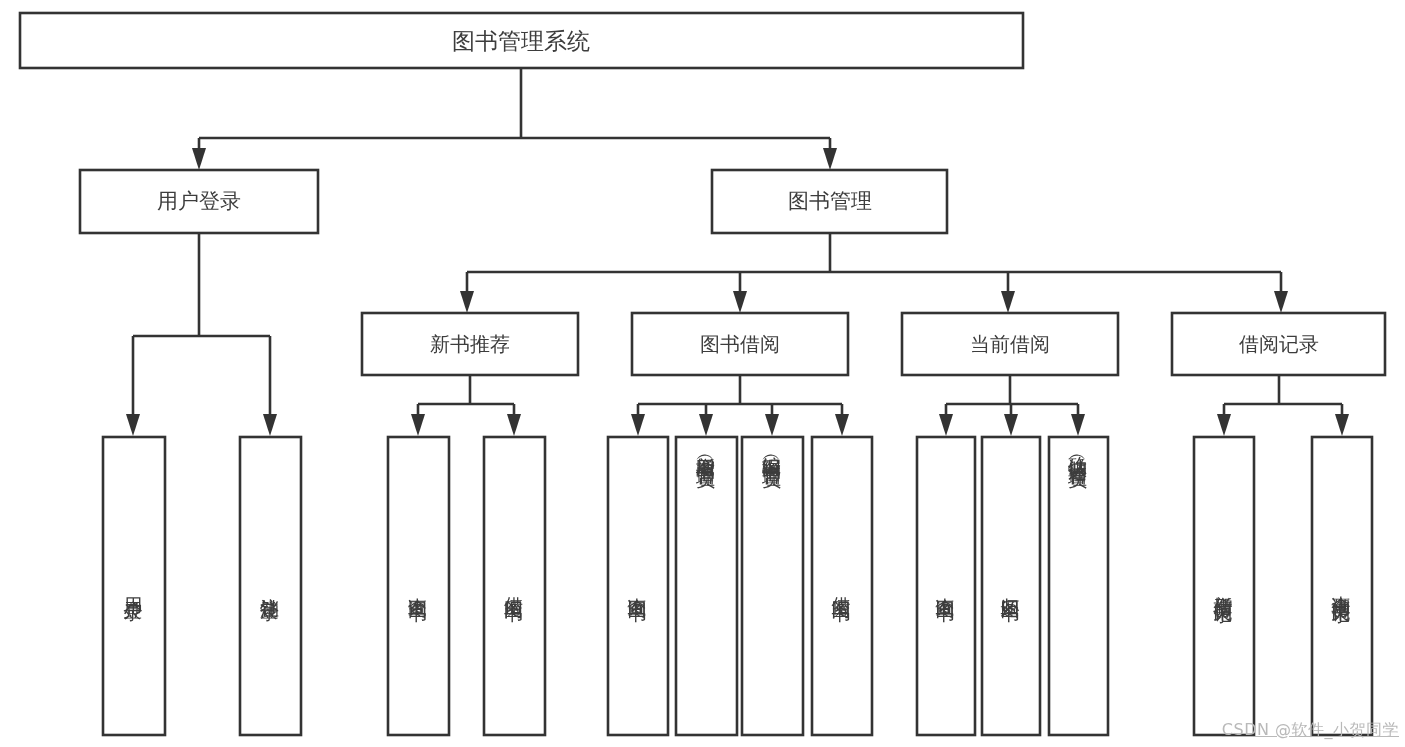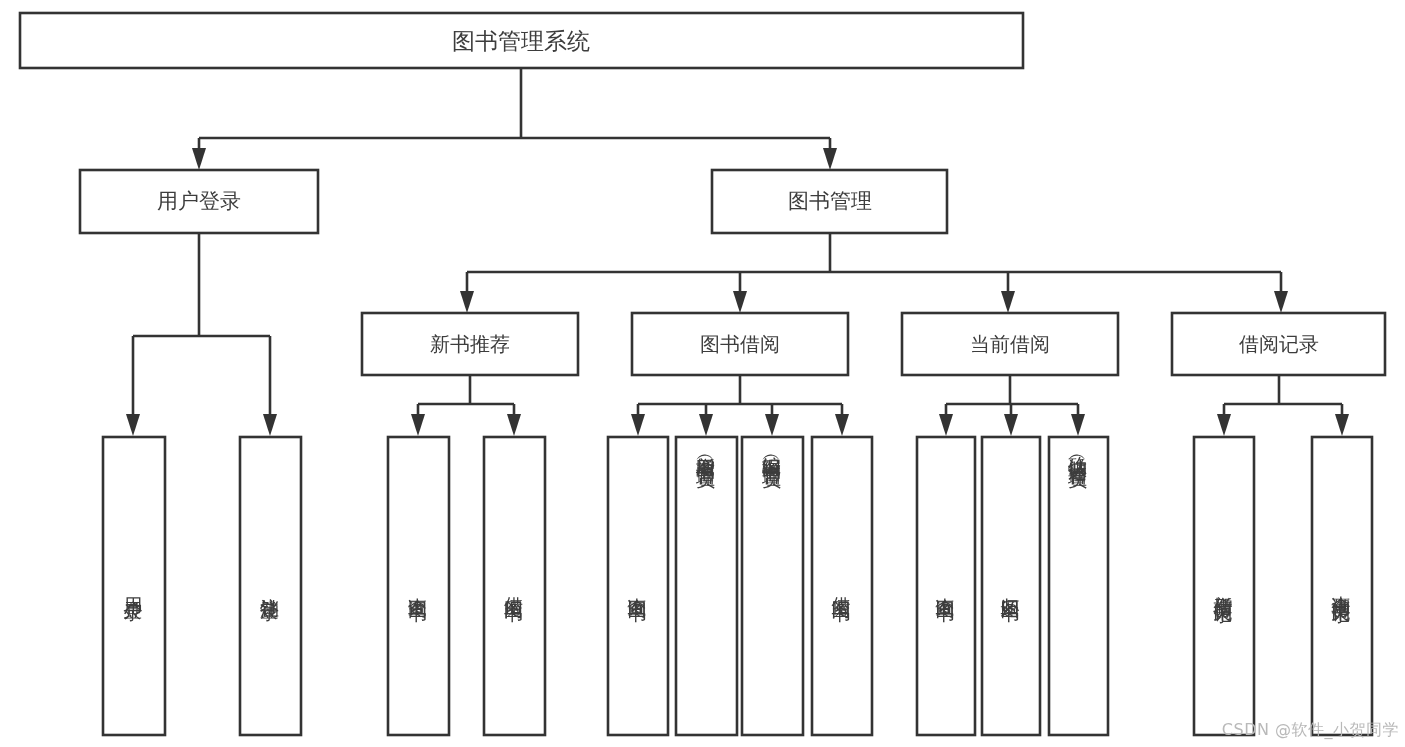--- a/index.html
+++ b/index.html
@@ -77,20 +77,21 @@
   }
   .watermark {
     position: absolute;
     right: 6px;
     bottom: 6px;
     font-family: "DejaVu Sans", "Liberation Sans", sans-serif;
     font-size: 16px;
     color: #b9b9b9;
     letter-spacing: 0.5px;
     white-space: nowrap;
+    text-decoration: underline;
   }
 </style>
 </head>
 <body>
 
 <div id="diagram-root">
 
   <svg class="diagram-canvas" viewBox="0 0 1405 747">
     <defs>
       <marker id="arrow" viewBox="0 0 12 12" refX="6" refY="10.5" markerWidth="12" markerHeight="12" orient="auto-start-reverse" markerUnits="userSpaceOnUse">

